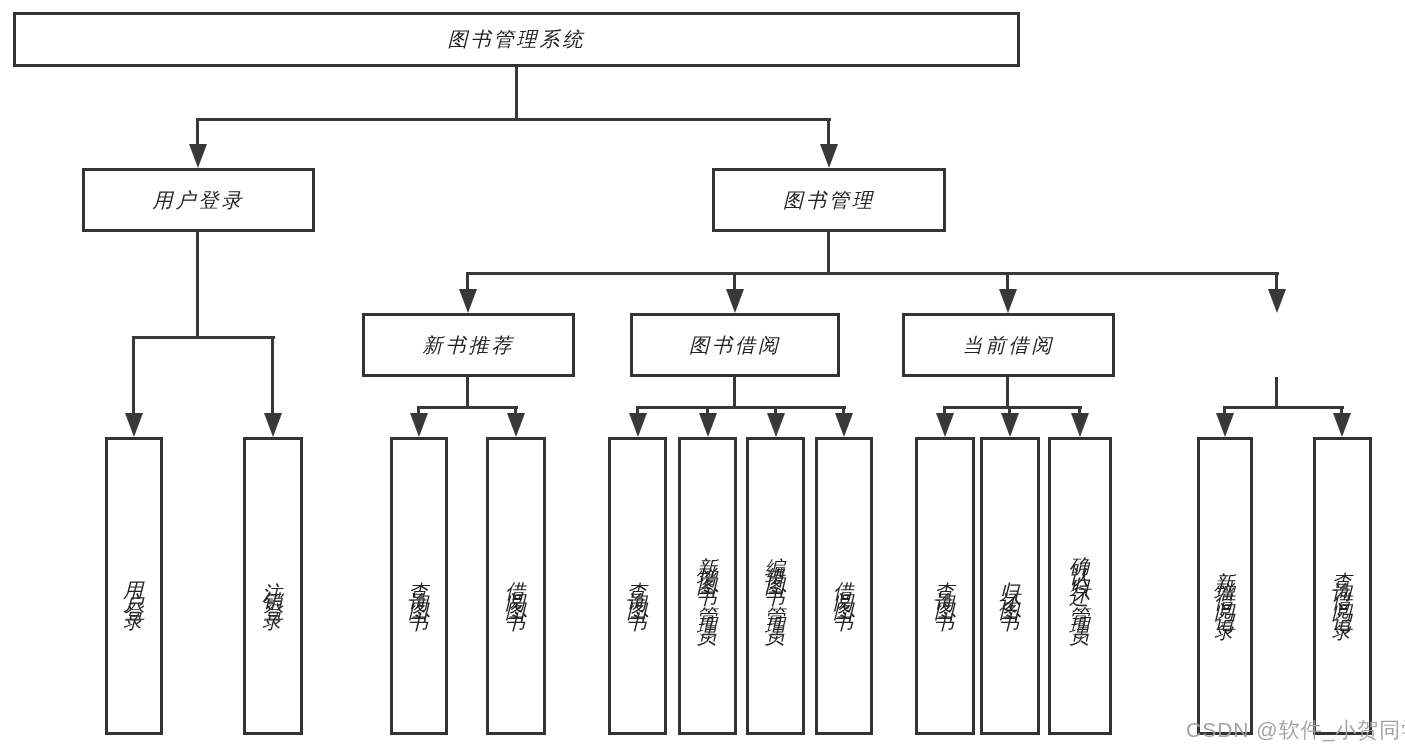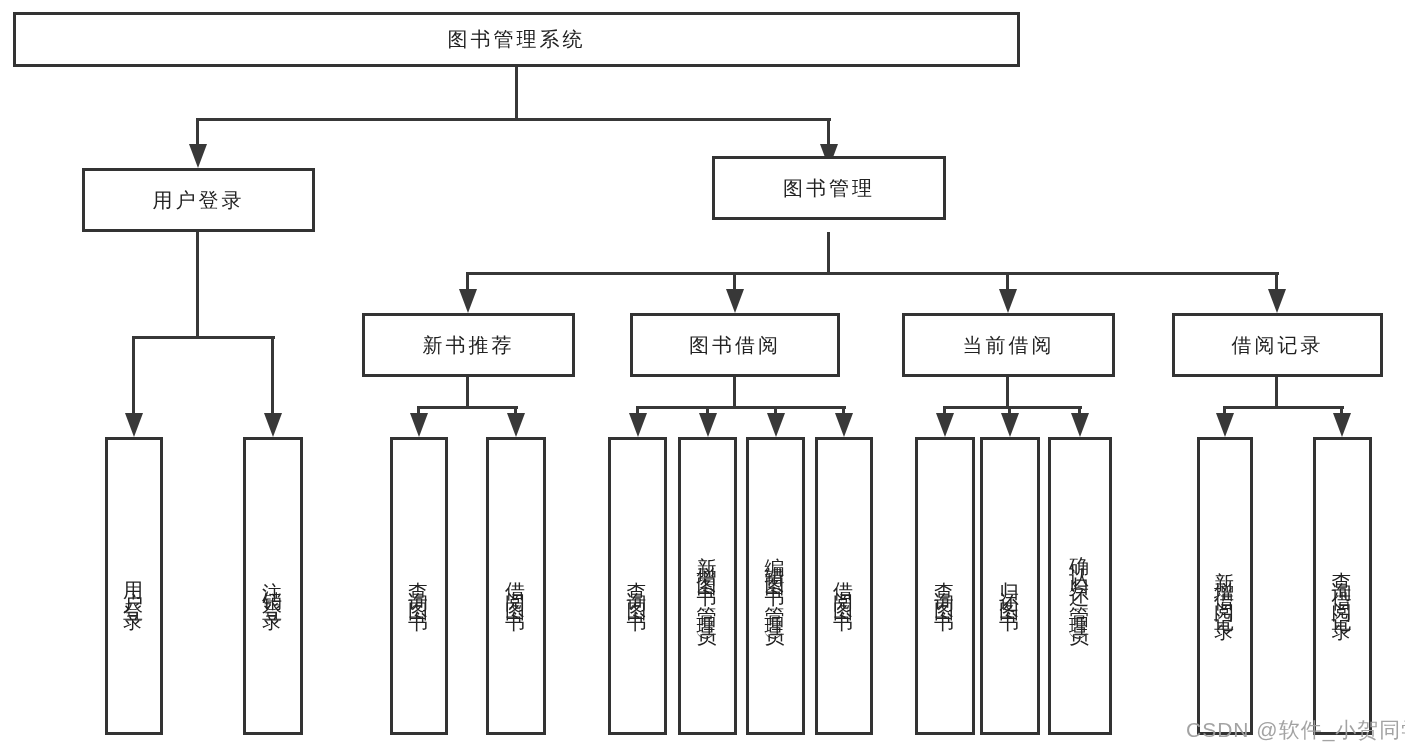--- a/index.html
+++ b/index.html
@@ -12,20 +12,21 @@
   }
   .node{
     position:absolute;
     box-sizing:border-box;
     border:3px solid #333333;
     background:#ffffff;
     display:flex;
     align-items:center;
     justify-content:center;
     color:#222222;
+    font-style:italic;
   }
   .node span{
     font-size:20px;
     letter-spacing:3px;
     white-space:nowrap;
     color:#222222;
   }
   .node.v span{
     writing-mode:vertical-rl;
     text-orientation:mixed;
@@ -62,21 +63,21 @@
   <div class="vline" style="left:515px;top:67px;height:53px"></div>
   <div class="hline" style="left:196px;top:118px;width:635px"></div>
   <div class="vline" style="left:196px;top:118px;height:30px"></div>
   <div class="arrow" style="left:189px;top:144px"></div>
   <div class="vline" style="left:827px;top:118px;height:30px"></div>
   <div class="arrow" style="left:820px;top:144px"></div>
 
   <div class="node h" style="left:82px;top:168px;width:233px;height:64px">
     <span>用户登录</span>
   </div>
-  <div class="node h" style="left:712px;top:156px;width:234px;height:64px">
+  <div class="node h" style="left:712px;top:168px;width:234px;height:64px">
     <span>图书管理</span>
   </div>
 
   <div class="vline" style="left:196px;top:232px;height:106px"></div>
   <div class="hline" style="left:132px;top:336px;width:143px"></div>
   <div class="vline" style="left:132px;top:336px;height:79px"></div>
   <div class="arrow" style="left:125px;top:413px"></div>
   <div class="vline" style="left:271px;top:336px;height:79px"></div>
   <div class="arrow" style="left:264px;top:413px"></div>
 
@@ -92,23 +93,20 @@
   <div class="arrow" style="left:1268px;top:289px"></div>
 
   <div class="node h" style="left:362px;top:313px;width:213px;height:64px">
     <span>新书推荐</span>
   </div>
   <div class="node h" style="left:902px;top:313px;width:213px;height:64px">
     <span>当前借阅</span>
   </div>
   <div class="node h" style="left:630px;top:313px;width:210px;height:64px">
     <span>图书借阅</span>
-  </div>
-  <div class="node h" style="left:1172px;top:313px;width:211px;height:64px">
-    <span>借阅记录</span>
   </div>
 
   <div class="vline" style="left:466px;top:377px;height:31px"></div>
   <div class="hline" style="left:417px;top:406px;width:101px"></div>
   <div class="vline" style="left:417px;top:406px;height:9px"></div>
   <div class="arrow" style="left:410px;top:413px"></div>
   <div class="vline" style="left:514px;top:406px;height:9px"></div>
   <div class="arrow" style="left:507px;top:413px"></div>
 
   <div class="vline" style="left:733px;top:377px;height:31px"></div>

